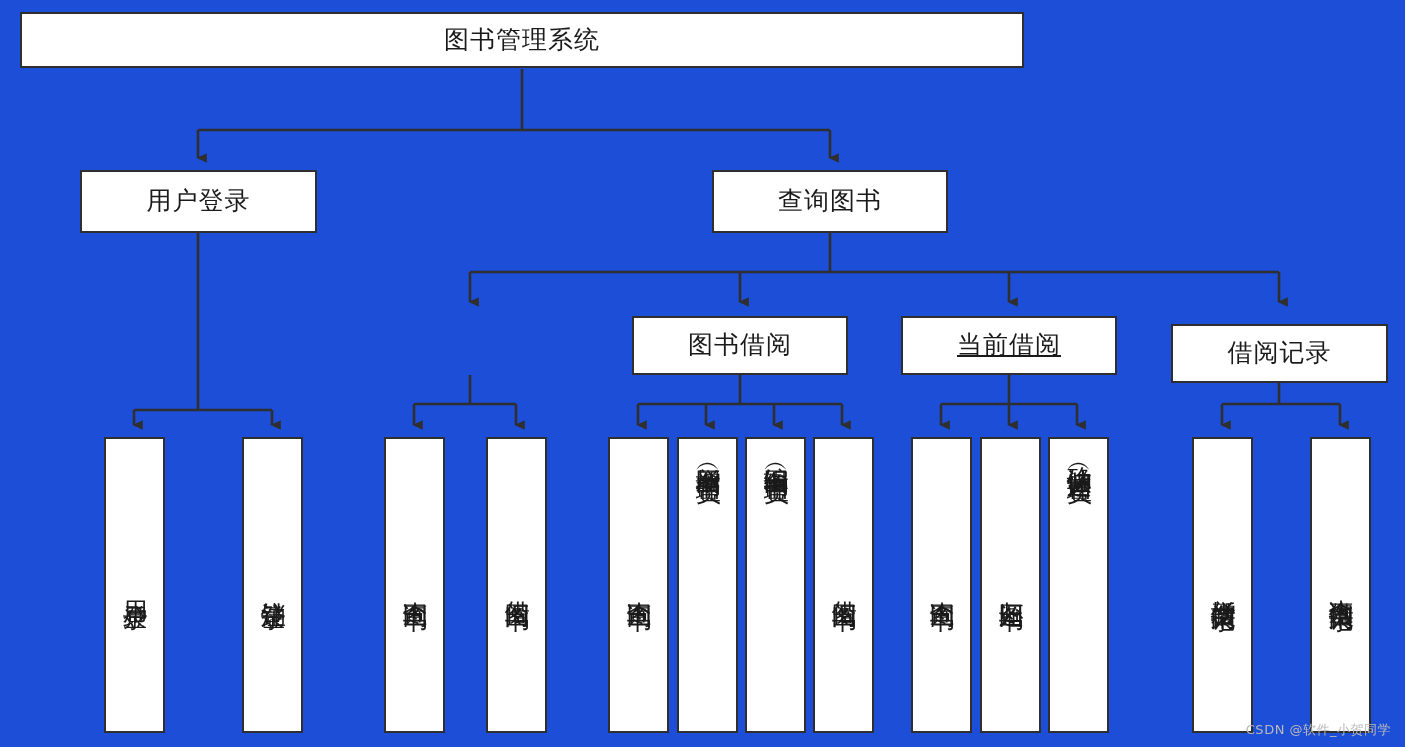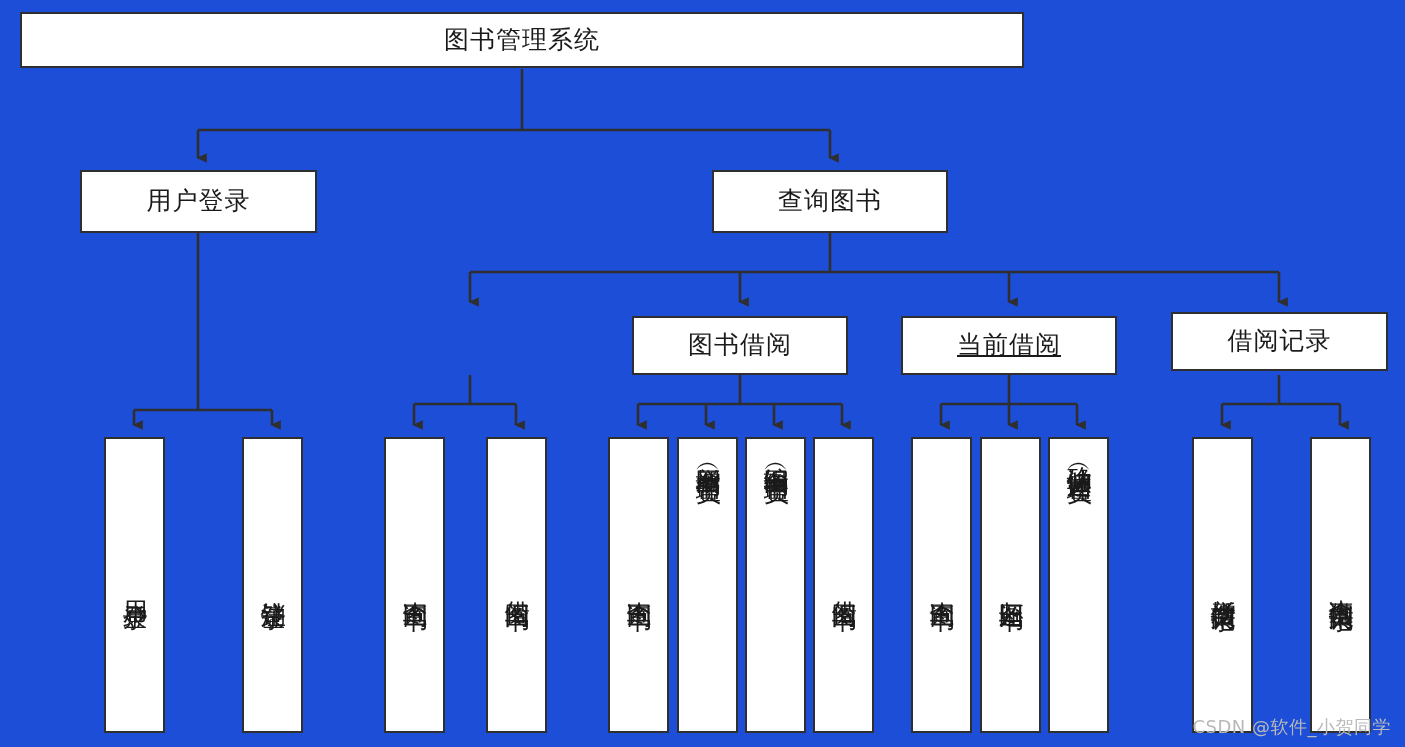--- a/index.html
+++ b/index.html
@@ -55,21 +55,21 @@
     white-space: nowrap;
   }
   .node.vert.centered {
     align-items: center;
     padding-top: 0;
   }
   .watermark {
     position: absolute;
     right: 14px;
     bottom: 8px;
-    font-size: 18px;
+    font-size: 13px;
     color: #b9b9b9;
     white-space: nowrap;
     letter-spacing: 0.5px;
   }
 </style>
 </head>
 <body>
 
 <div id="canvas">
 
@@ -137,21 +137,21 @@
 
 
   <div class="node" style="left:632px; top:316px; width:216px; height:59px;">
     <span class="label">图书借阅</span>
   </div>
 
   <div class="node" style="left:901px; top:316px; width:216px; height:59px;text-decoration:underline;">
     <span class="label">当前借阅</span>
   </div>
 
-  <div class="node" style="left:1171px; top:312px; width:217px; height:59px;">
+  <div class="node" style="left:1171px; top:324px; width:217px; height:59px;">
     <span class="label">借阅记录</span>
   </div>
 
   <div class="node vert centered" style="left:104px; top:437px; width:61px; height:296px;">
     <span class="label">用户登录</span>
   </div>
 
   <div class="node vert centered" style="left:242px; top:437px; width:61px; height:296px;">
     <span class="label">注销登录</span>
   </div>

